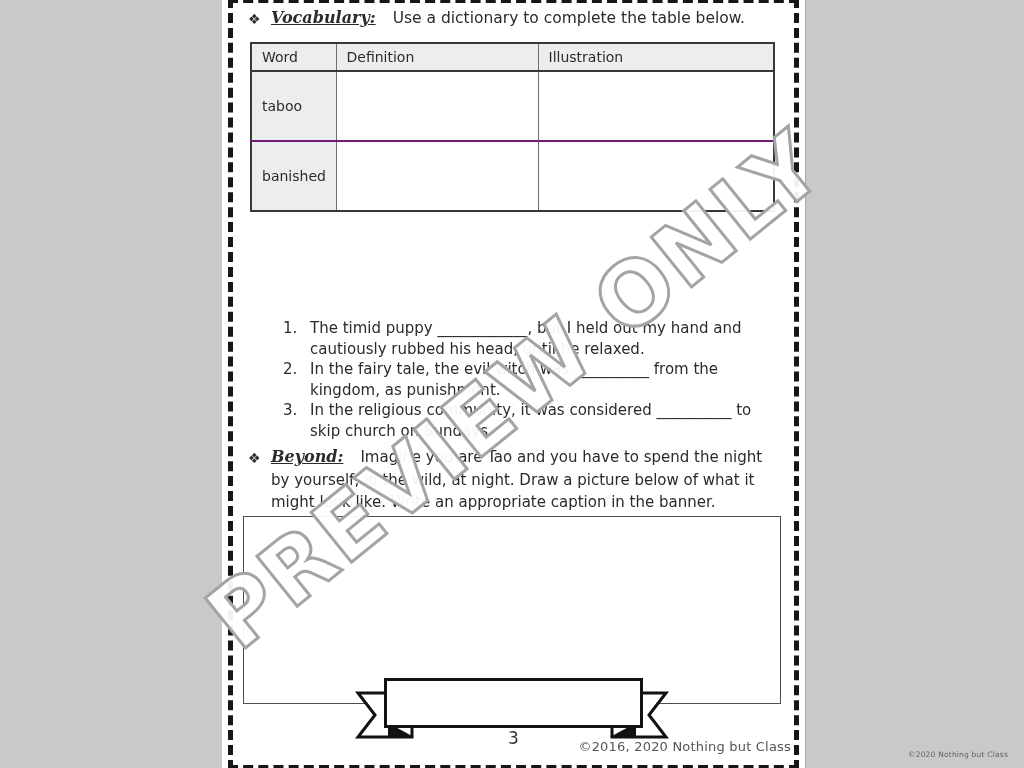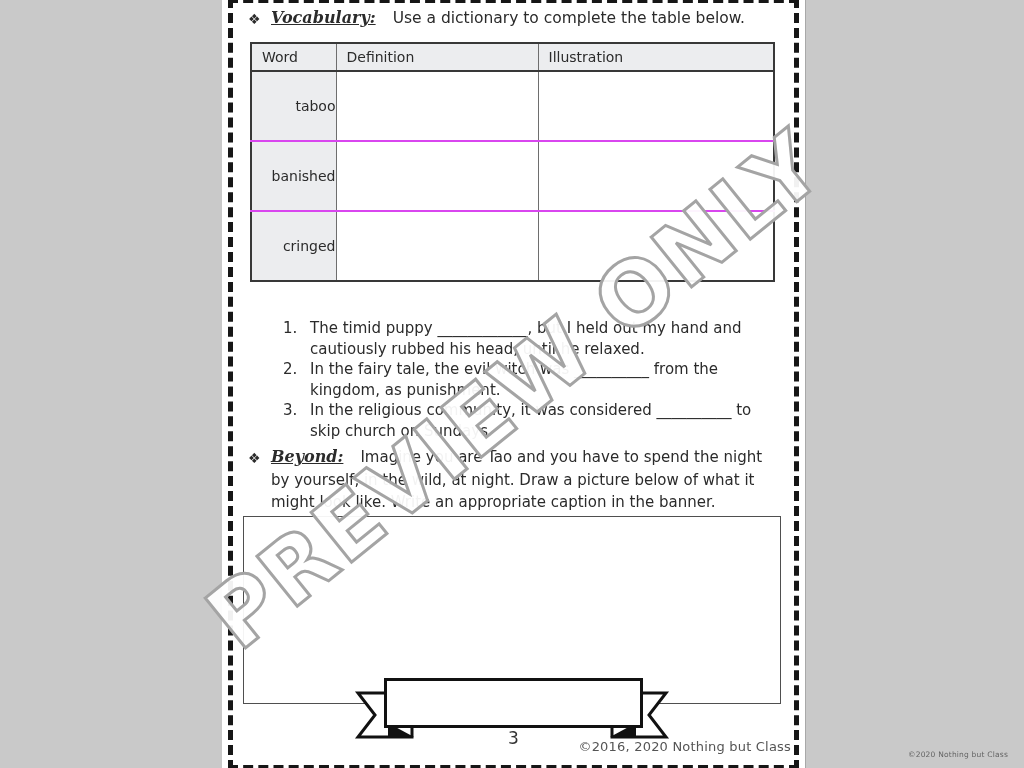--- a/index.html
+++ b/index.html
@@ -28,21 +28,21 @@
     font-size:14px;
   }
   .vocab-table th, .vocab-table td{
     border-left:1px solid #6e6e6e; border-right:1px solid #6e6e6e;
     padding:0 0 0 10px; text-align:left; font-weight:400; vertical-align:middle;
   }
   .vocab-table{border:2px solid #383838;}
   .vocab-table thead tr{height:28px;padding-left:23px;}
   .vocab-table tbody tr{height:70px;}
   .vocab-table thead th{background:#ecedef; border-bottom:2px solid #383838;}
-  .vocab-table tbody tr td{border-top:2px solid #d946ef;text-align:right;}
+  .vocab-table tbody tr td{border-top:2px solid #701a75;}
   .wcell{background:#ecedef;}
   .intro{position:absolute; left:26px; top:297px; width:540px; font-size:15px;}
   .fill-list{position:absolute; left:61px; top:326px;}
   .fitem{display:flex; line-height:20.5px; font-size:15px;}
   .fitem .num{flex:0 0 27px;}
   .fitem .ftext{width:445px;}
   .beyond{
     position:absolute; left:26px; top:454px; width:527px;
     font-size:15px; line-height:22.5px; display:flex;
   }
@@ -104,25 +104,20 @@
         <tr>
           <td class="wcell">taboo</td>
           <td></td>
           <td></td>
         </tr>
         <tr>
           <td class="wcell">banished</td>
           <td></td>
           <td></td>
         </tr>
-        <tr>
-          <td class="wcell">cringed</td>
-          <td></td>
-          <td></td>
-        </tr>
       </tbody>
     </table>
 
 
     <div class="fill-list">
       <div class="fitem">
         <span class="num">1.</span>
         <span class="ftext">The timid puppy ____________, but I held out my hand and cautiously rubbed his head, until he relaxed.</span>
       </div>
       <div class="fitem">

